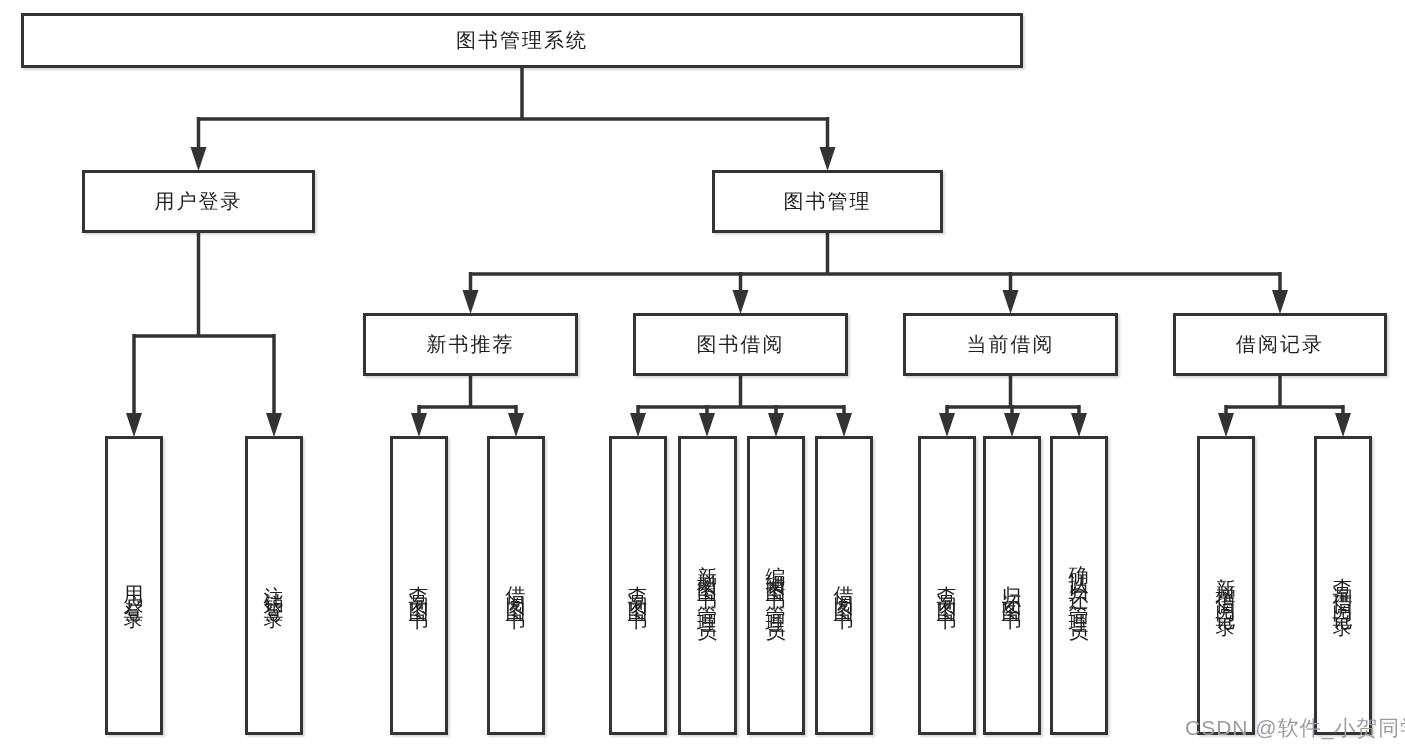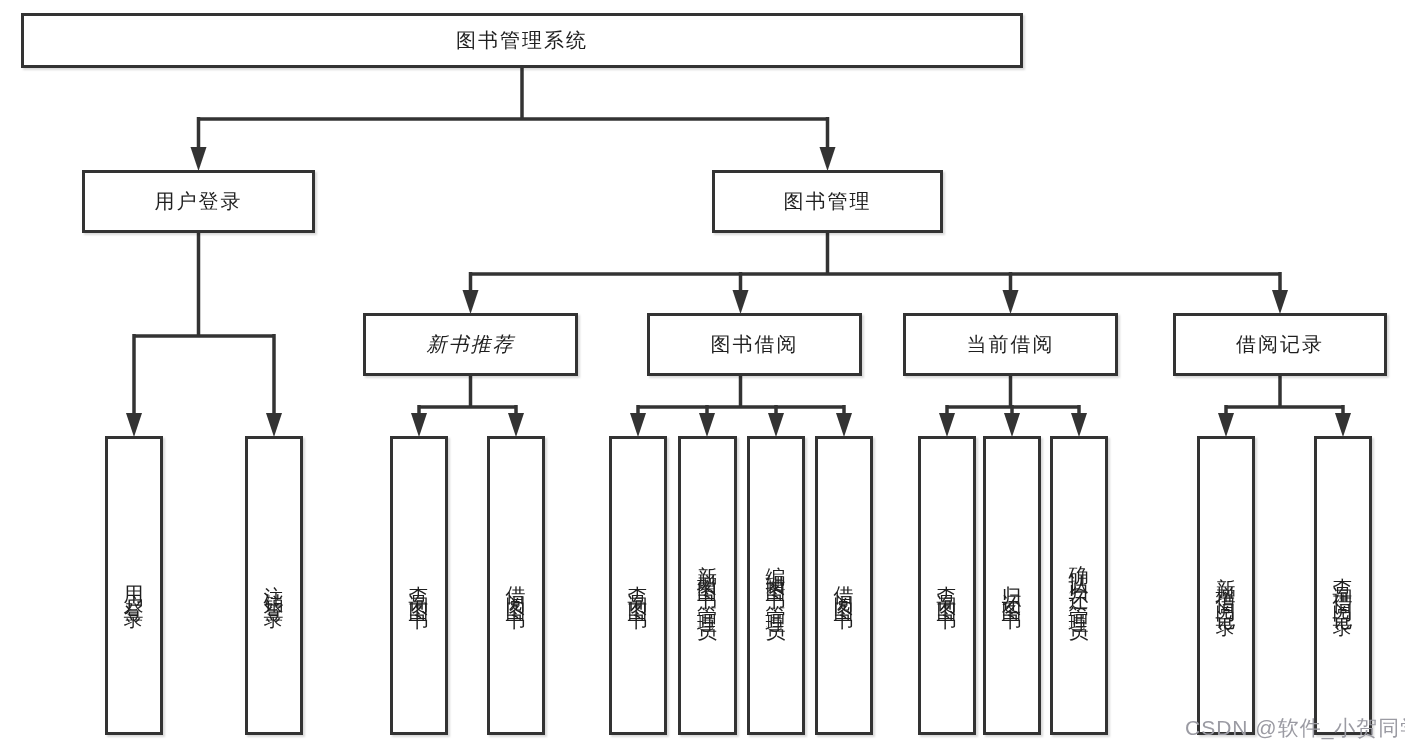--- a/index.html
+++ b/index.html
@@ -140,24 +140,24 @@
     <span class="htext">图书管理系统</span>
   </div>
 
   <div class="node lvl2" style="left:82px; width:233px;">
     <span class="htext">用户登录</span>
   </div>
   <div class="node lvl2" style="left:712px; width:231px;">
     <span class="htext">图书管理</span>
   </div>
 
-  <div class="node lvl3" style="left:363px; width:215px;font-style:italic;">
+  <div class="node lvl3" style="left:363px; width:215px;">
     <span class="htext">新书推荐</span>
   </div>
-  <div class="node lvl3" style="left:633px; width:215px;margin-left:14px;">
+  <div class="node lvl3" style="left:633px; width:215px;">
     <span class="htext">图书借阅</span>
   </div>
   <div class="node lvl3" style="left:903px; width:215px;text-align:right;">
     <span class="htext">当前借阅</span>
   </div>
   <div class="node lvl3" style="left:1173px; width:214px;">
     <span class="htext">借阅记录</span>
   </div>
 
   <div class="leaf" style="left:105px;">

